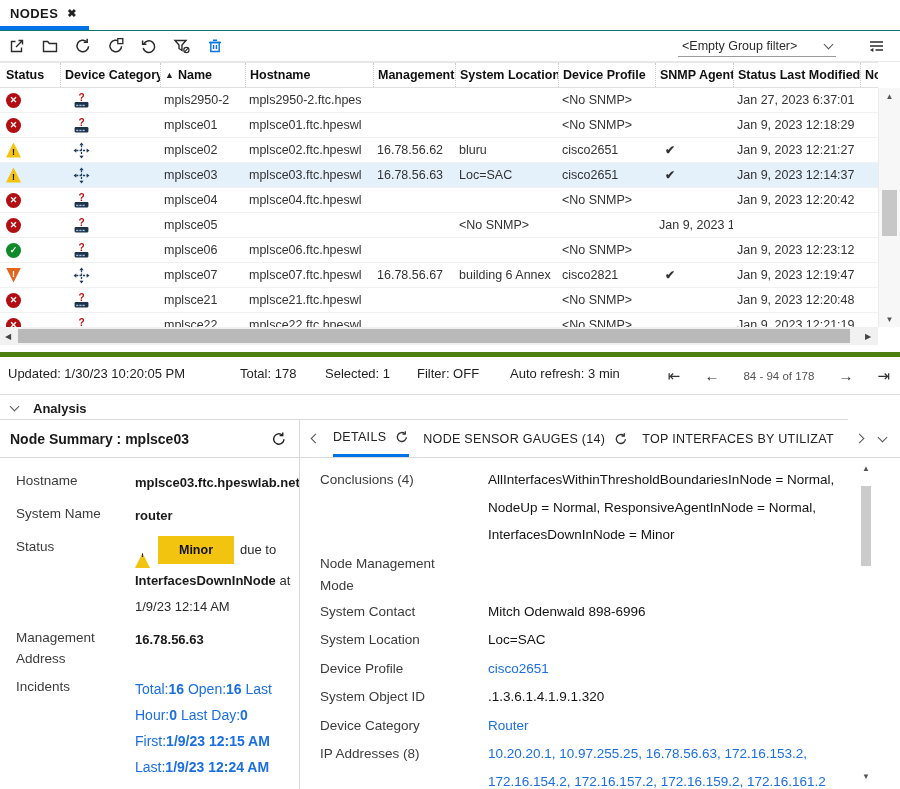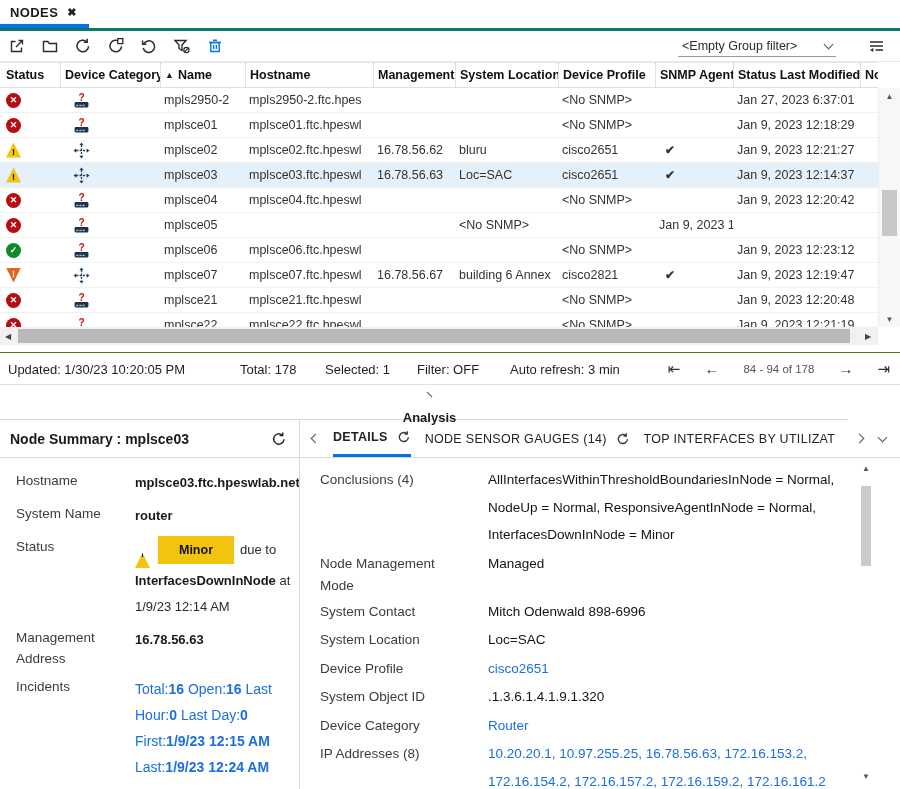--- a/index.html
+++ b/index.html
@@ -7,21 +7,21 @@
     --border:#d9d9d9; --rowline:#f1f1f1; --selbg:#e4f1fb;
     --yellow:#f2c40f; --red:#b30e12; --green:#0f8a2a; --orange:#e2641d;
   }
   *{margin:0;padding:0;box-sizing:border-box;}
   html,body{background:#fff;}
   body{width:900px;height:789px;position:relative;overflow:hidden;
        font-family:"Liberation Sans",sans-serif;color:var(--ink);}
   svg{display:block;}
 
   
-  .tabbar{position:absolute;top:0;left:0;width:900px;height:31px;border-bottom:3px solid #0f766e;}
+  .tabbar{position:absolute;top:0;left:0;width:900px;height:31px;border-bottom:1px solid #0f766e;}
   .tab{display:inline-flex;align-items:center;gap:9px;height:100%;padding:0 12px 0 10px;
        border-bottom:4px solid var(--blue);font-weight:bold;font-size:13px;letter-spacing:.4px;}
   .tab-close{font-size:11px;font-weight:bold;color:#222;cursor:pointer;}
 
   
   .toolbar{position:absolute;top:31px;left:0;width:900px;height:31px;display:flex;align-items:center;
            padding-left:7px;gap:13px;border-bottom:1px solid #e8e8e8;}
   .tbtn{width:20px;height:20px;display:flex;align-items:center;justify-content:center;cursor:pointer;}
   .group-filter{position:absolute;right:64px;top:5px;width:158px;height:21px;display:flex;align-items:center;
                 justify-content:space-between;border-bottom:1px solid #9a9a9a;font-size:12.5px;color:#2b2b2b;
@@ -75,31 +75,31 @@
            border-left:1px solid #ececec;}
   .sbtn{position:absolute;left:0;width:100%;height:16px;display:flex;align-items:center;
         justify-content:center;font-size:8px;color:#555;cursor:pointer;}
   .vthumb{position:absolute;left:3px;right:3px;background:#c7c7c7;cursor:pointer;}
   .hscroll{position:absolute;top:327px;left:0;width:878px;height:18px;background:#f1f1f1;}
   .hbtn{position:absolute;top:0;width:16px;height:100%;display:flex;align-items:center;
         justify-content:center;font-size:8px;color:#444;cursor:pointer;}
   .hthumb{position:absolute;top:2px;bottom:2px;left:18px;right:28px;background:#b9b9b9;cursor:pointer;}
 
   
-  .statusbar{position:absolute;top:352px;left:0;width:900px;height:33px;border-top:1px solid #4d7c0f;
+  .statusbar{position:absolute;top:352px;left:0;width:900px;height:43px;border-top:5px solid #4d7c0f;
              border-bottom:1px solid #e0e0e0;font-size:13px;color:#1f1f1f;}
   .statusbar .item{position:absolute;top:9px;white-space:nowrap;}
   .pager{position:absolute;right:10px;top:0;height:100%;display:flex;align-items:center;gap:24px;}
   .pgbtn{font-size:15px;color:#333;cursor:pointer;line-height:1;}
   .pgrange{font-size:11.5px;color:#555;}
 
   
   .analysis-header{position:absolute;top:397px;left:0;width:848px;height:23px;display:flex;
                    align-items:center;gap:15px;padding-left:11px;border-bottom:1px solid var(--border);
-                   font-size:13px;font-weight:bold;cursor:pointer;flex-direction:column;}
+                   font-size:13px;font-weight:bold;cursor:pointer;}
   .analysis-body{position:absolute;top:420px;left:0;width:900px;height:369px;}
 
   .node-summary{position:absolute;left:0;top:0;width:300px;height:369px;border-right:1px solid var(--border);
                 overflow:hidden;}
   .ns-title{height:38px;display:flex;align-items:center;justify-content:space-between;
             padding:0 12px 0 10px;border-bottom:1px solid var(--border);font-size:14px;font-weight:bold;}
   .ns-fields{padding:12px 8px 0 16px;}
   .ns-row{display:grid;grid-template-columns:119px 1fr;margin-bottom:7px;align-items:start;}
   .ns-label{font-size:13.5px;color:var(--muted);line-height:21px;}
   .ns-label span{display:inline-block;max-width:92px;}
@@ -108,21 +108,21 @@
          padding:1px 0;width:76px;text-align:center;margin:0 6px 0 8px;}
   .plain{font-weight:normal;color:#2b2b2b;}
   .incidents{font-size:14px;font-weight:normal;color:var(--link);line-height:26px;cursor:pointer;}
   .incidents b{font-weight:bold;}
 
   .details{position:absolute;left:300px;top:0;width:600px;height:369px;overflow:hidden;}
   .dtabs{height:38px;display:flex;align-items:center;gap:14px;padding:0 8px 0 12px;
          border-bottom:1px solid var(--border);}
   .dtab{display:flex;align-items:center;gap:9px;height:100%;font-size:12.5px;letter-spacing:.3px;
         color:#222;white-space:nowrap;cursor:pointer;}
-  .dtab.active{font-weight:bold;border-bottom:3px solid var(--blue);}
+  .dtab.active{font-weight:normal;border-bottom:3px solid var(--blue);}
   .dtab.clip{max-width:192px;overflow:hidden;}
   .dtab-end{margin-left:auto;display:flex;align-items:center;gap:16px;padding-right:6px;}
   .dcontent{padding:8px 0 0 20px;height:331px;overflow:hidden;}
   .dpair{display:grid;grid-template-columns:168px 360px;align-items:start;margin-bottom:1px;}
   .dlabel{font-size:13.5px;color:var(--muted);line-height:22px;padding-top:3px;}
   .dlabel span{display:inline-block;max-width:150px;}
   .dvalue{font-size:13.5px;line-height:27.5px;}
   .dvalue[data-kind="bold"]{font-weight:normal;color:#141414;}
   .dvalue[data-kind="link"]{color:var(--link);cursor:pointer;}
   .dscroll{position:absolute;right:26px;top:42px;width:16px;height:320px;}
@@ -587,21 +587,20 @@
       </div>
     </div>
 
     <div class="dcontent">
       <div class="dpair">
         <div class="dlabel"><span>Conclusions (4)</span></div>
         <div class="dvalue" data-kind="bold">AllInterfacesWithinThresholdBoundariesInNode = Normal, NodeUp = Normal, ResponsiveAgentInNode = Normal, InterfacesDownInNode = Minor</div>
       </div>
       <div class="dpair">
         <div class="dlabel"><span>Node Management Mode</span></div>
-        <div class="dvalue" data-kind="bold">Managed</div>
       </div>
       <div class="dpair">
         <div class="dlabel"><span>System Contact</span></div>
         <div class="dvalue" data-kind="bold">Mitch Odenwald 898-6996</div>
       </div>
       <div class="dpair">
         <div class="dlabel"><span>System Location</span></div>
         <div class="dvalue" data-kind="bold">Loc=SAC</div>
       </div>
       <div class="dpair">

